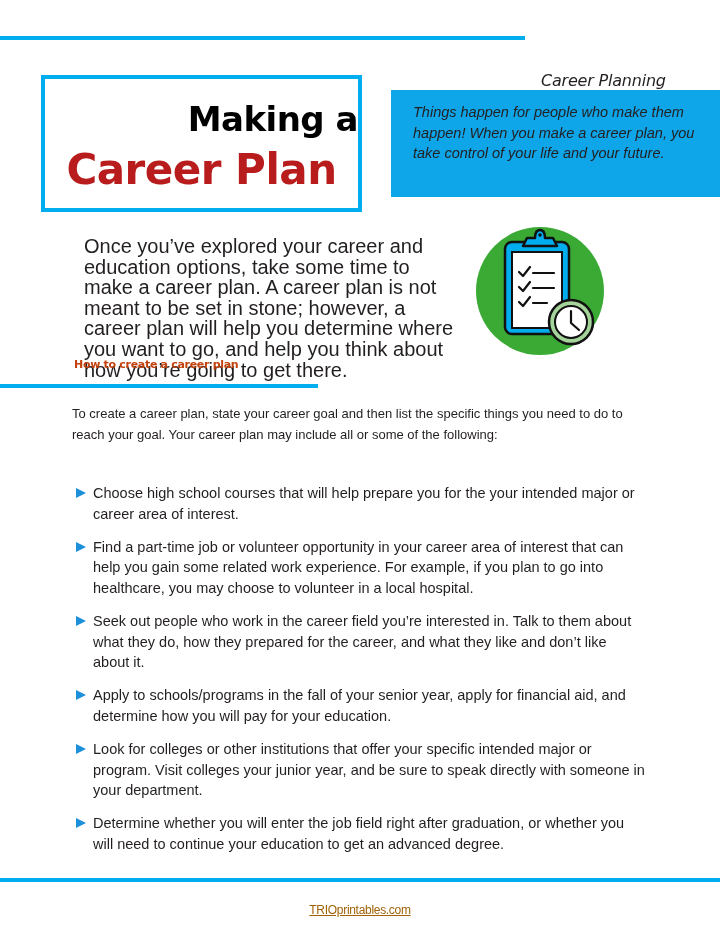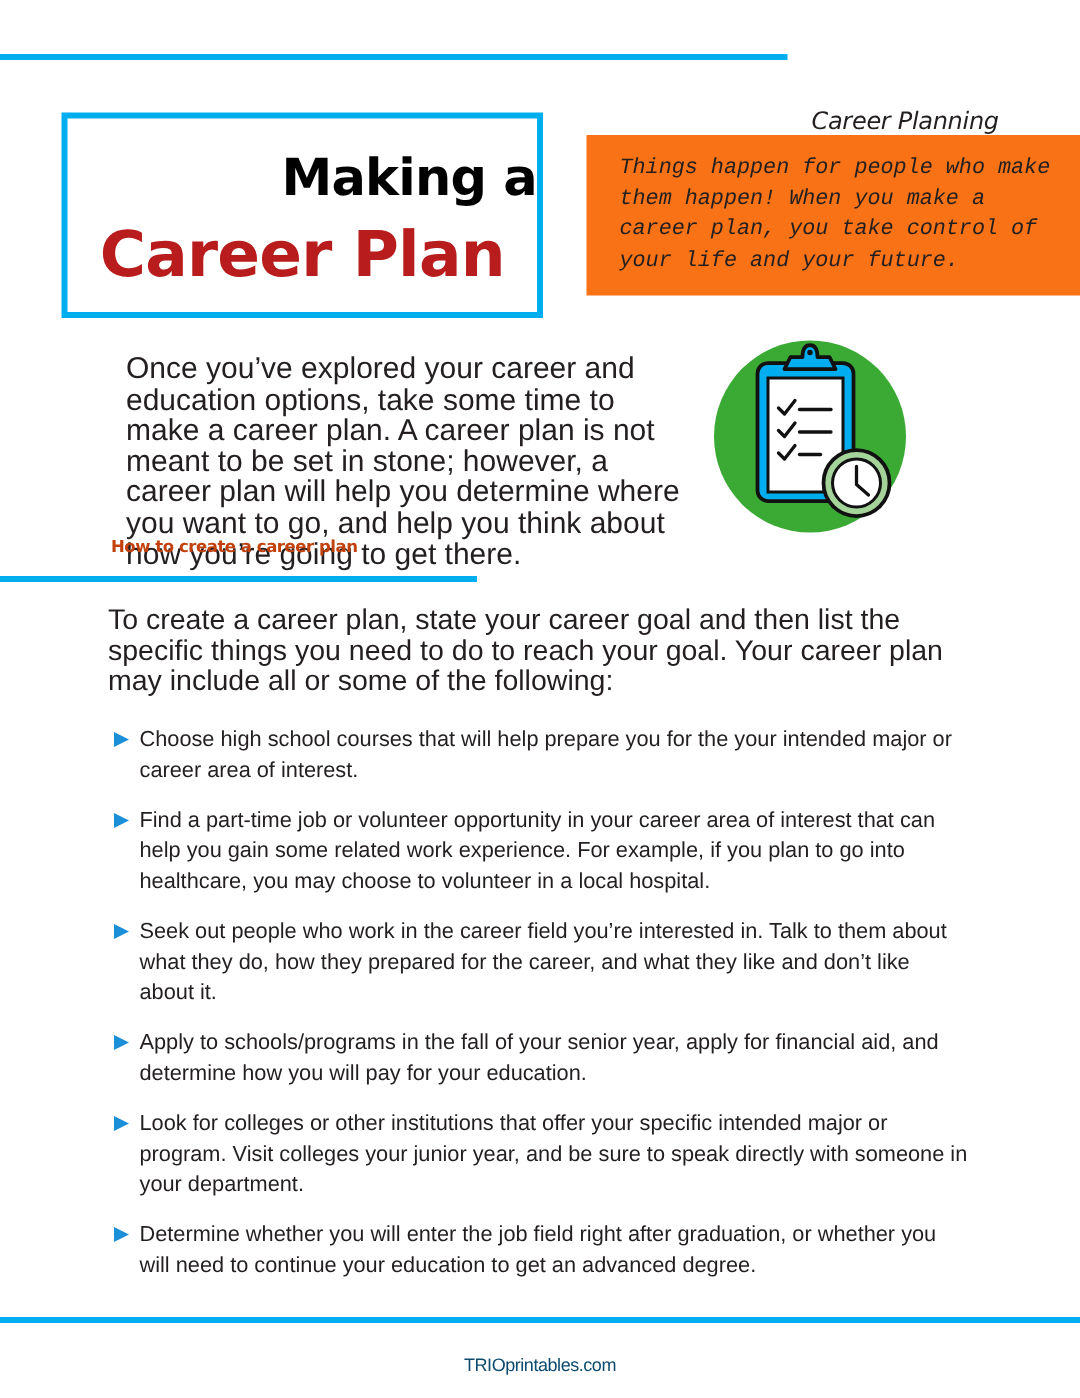--- a/index.html
+++ b/index.html
@@ -7,35 +7,35 @@
          font-family: "Liberation Sans", sans-serif; color: #231f20; }
   .abs { position: absolute; }
   .top-rule { left: 0; top: 36px; width: 525px; height: 4px; background: #00aeef; }
   .header-label { left: 541px; top: 28px; font-style: italic; font-size: 16px; color: #231f20;
                   font-family: "DejaVu Sans", sans-serif; letter-spacing: -0.2px; margin-top: 43px; }
   .title-box { left: 41px; top: 75px; width: 313px; height: 129px; border: 4px solid #00aeef; box-sizing: content-box; }
   .title-l1 { position: absolute; left: 0; right: 0; top: 20px; text-align: right;
               font-family: "DejaVu Sans", sans-serif; font-weight: bold; font-size: 34px; color: #000; letter-spacing: -0.5px; }
   .title-l2 { position: absolute; left: 0; right: 0; top: 66px; text-align: center;
               font-family: "DejaVu Sans", sans-serif; font-weight: bold; font-size: 42px; color: #b91c1c; letter-spacing: -0.5px; }
-  .quote-box { left: 391px; top: 90px; width: 330px; height: 107px; background: #f97316; font-family: Liberation Mono, monospace; }
+  .quote-box { left: 391px; top: 90px; width: 330px; height: 107px; background: #0ea5e9; }
   .quote-text { position: absolute; left: 22px; top: 12px; right: 12px; font-style: italic;
                 font-size: 14.5px; line-height: 20.5px; color: #231f20; }
   .intro { left: 84px; top: 236px; width: 375px; font-size: 20px; line-height: 20.6px; }
   .icon-wrap { left: 475px; top: 226px; width: 130px; height: 130px; }
   .section-head { left: 74px; top: 358px; font-family: "DejaVu Sans", sans-serif; font-weight: bold;
                   font-size: 11px; color: #c2410c; letter-spacing: -0.3px; }
   .section-rule { left: 0; top: 384px; width: 318px; height: 4px; background: #00aeef; }
-  .lead { left: 72px; top: 404px; width: 560px; font-size: 19px; line-height: 20.6px; }
+  .lead { left: 72px; top: 404px; width: 560px; font-size: 13px; line-height: 20.6px; }
   .bullets { left: 76px; top: 483px; width: 570px; margin: 0; padding: 0; list-style: none; }
   .bullets li { position: relative; padding-left: 17px; font-size: 14.5px; line-height: 20.6px; margin-bottom: 12.5px; }
   .bullet-arrow { position: absolute; left: 0; top: 5px; width: 0; height: 0;
                   border-top: 5.5px solid transparent; border-bottom: 5.5px solid transparent; border-left: 10px solid #1b8fd8; }
   .bottom-rule { left: 0; top: 878px; width: 720px; height: 4px; background: #00aeef; }
-  .footer { left: 0; right: 0; top: 903px; text-align: center; font-size: 12px; color: #0c4a6e; letter-spacing: -0.3px; }
+  .footer { left: 0; right: 0; top: 903px; text-align: center; font-size: 12px; color: #a16207; letter-spacing: -0.3px; text-decoration: underline; }
 </style>
 </head>
 <body>
 
 <div class="abs top-rule"></div>
 <div class="abs header-label">Career Planning</div>
 
 <div class="abs title-box">
   <div class="title-l1">Making a</div>
   <div class="title-l2">Career Plan</div>

